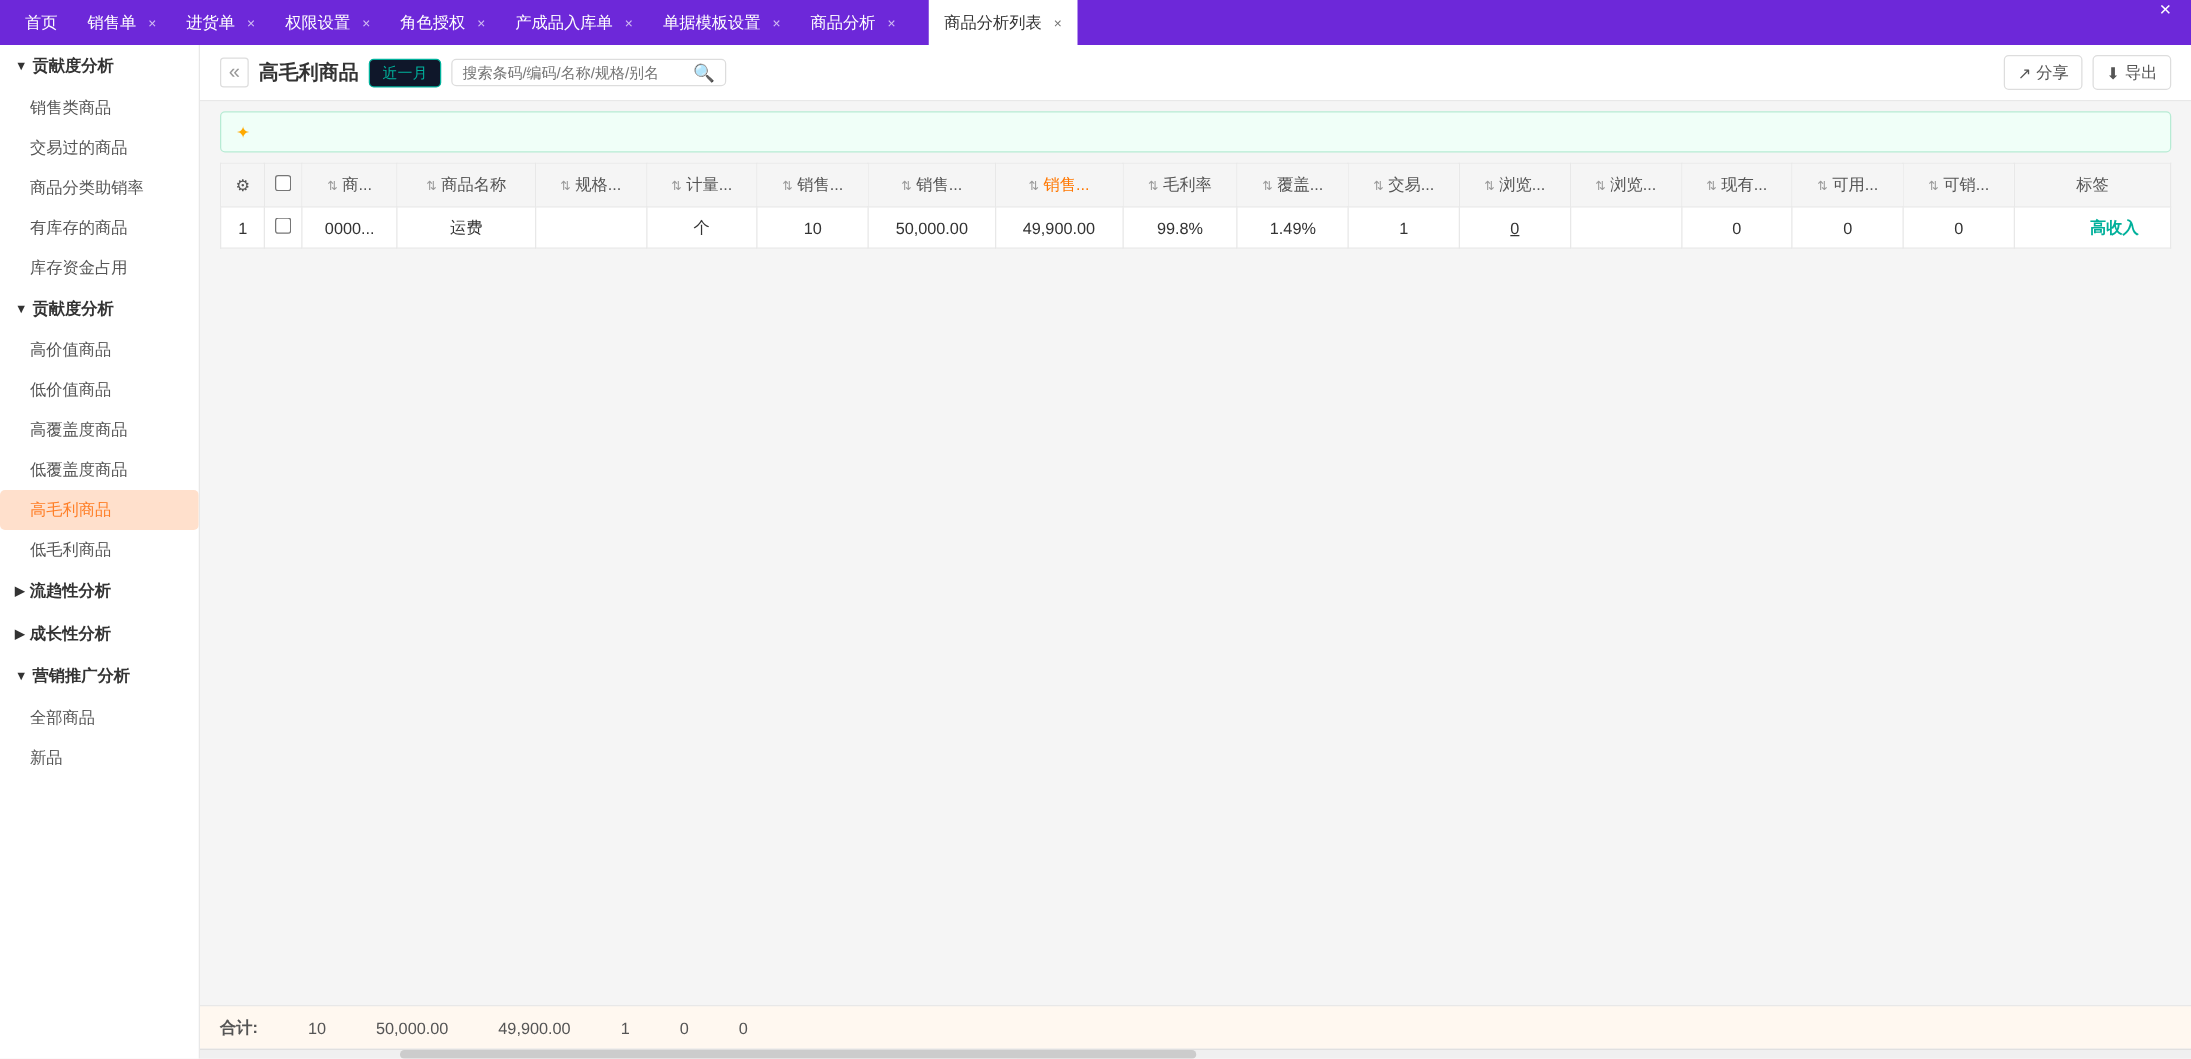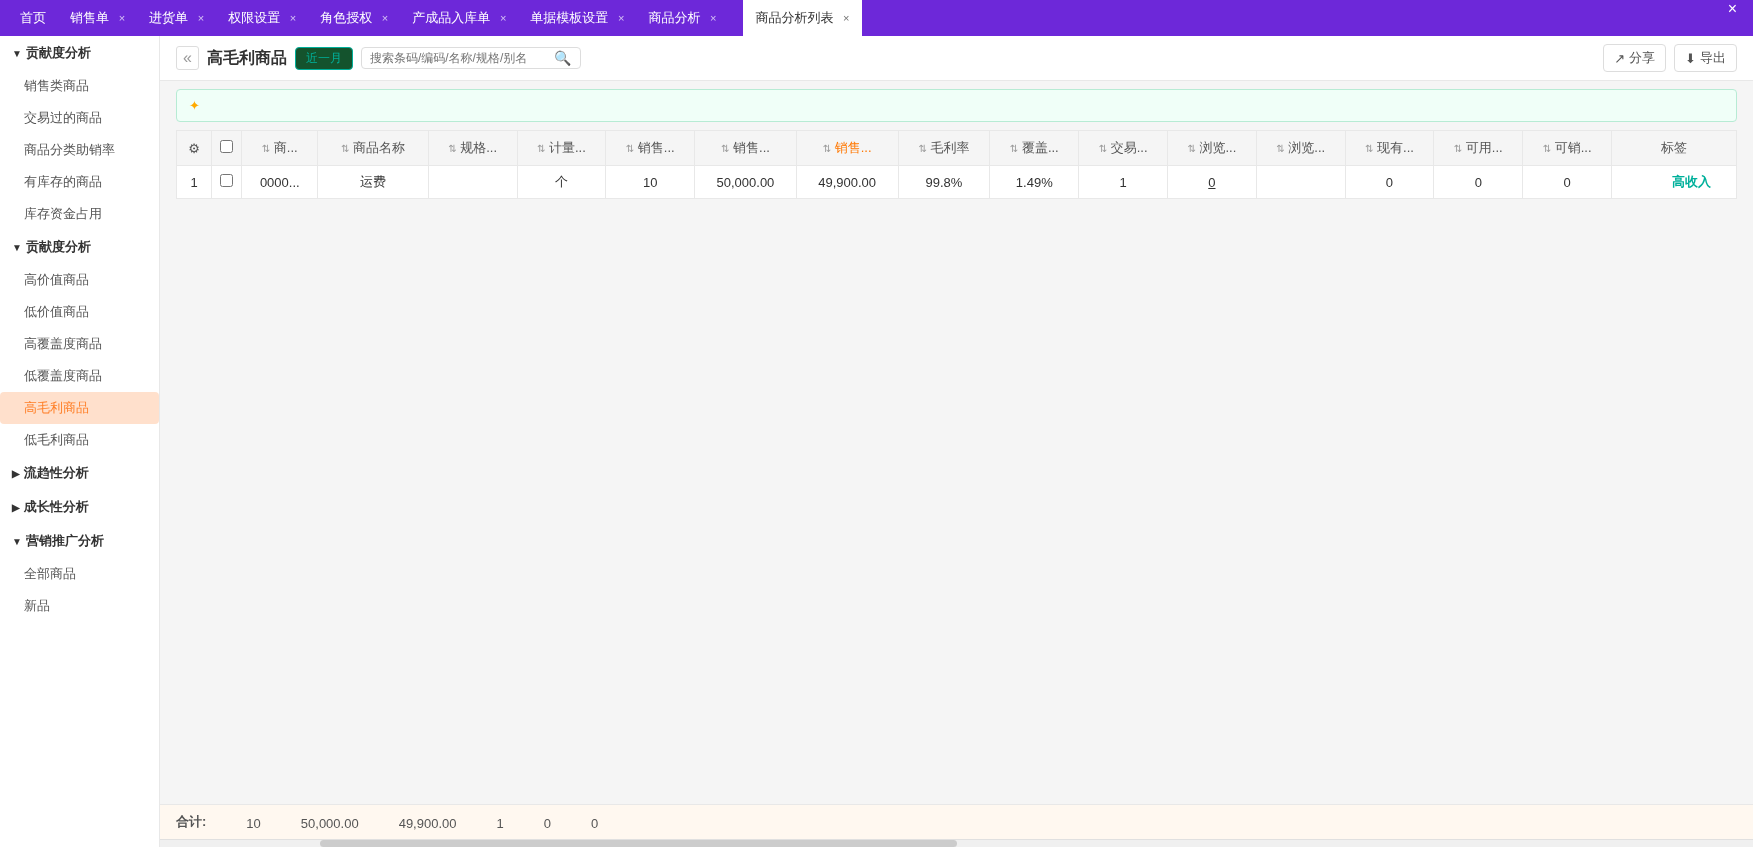--- a/index.html
+++ b/index.html
@@ -98,21 +98,21 @@
       border: 1px solid #ddd;
       border-radius: 3px;
       padding: 2px 6px;
     }
     .page-title {
       font-size: 16px;
       font-weight: bold;
       color: #333;
     }
     .date-filter-btn {
-      background: #14532d;
+      background: #0f172a;
       border: 1px solid #00b09b;
       color: #00b09b;
       border-radius: 4px;
       padding: 2px 10px;
       cursor: pointer;
       font-size: 12px;
     }
     .search-box {
       display: flex;
       align-items: center;
@@ -197,21 +197,21 @@
     .col-sort { color: #999; font-size: 10px; }
 
     .tag-high { color: #00b09b; font-weight: bold; margin-left: 35px; }
 
     
     .footer-bar {
       background: #fff8f0;
       border-top: 1px solid #e8e8e8;
       padding: 8px 16px;
       display: flex;
-      align-items: flex-end;
+      align-items: center;
       gap: 40px;
       font-size: 13px;
       color: #555;
       flex-shrink: 0;
     }
     .footer-bar .total-label { font-weight: bold; }
 
     
     .bottom-scrollbar {
       height: 8px;

